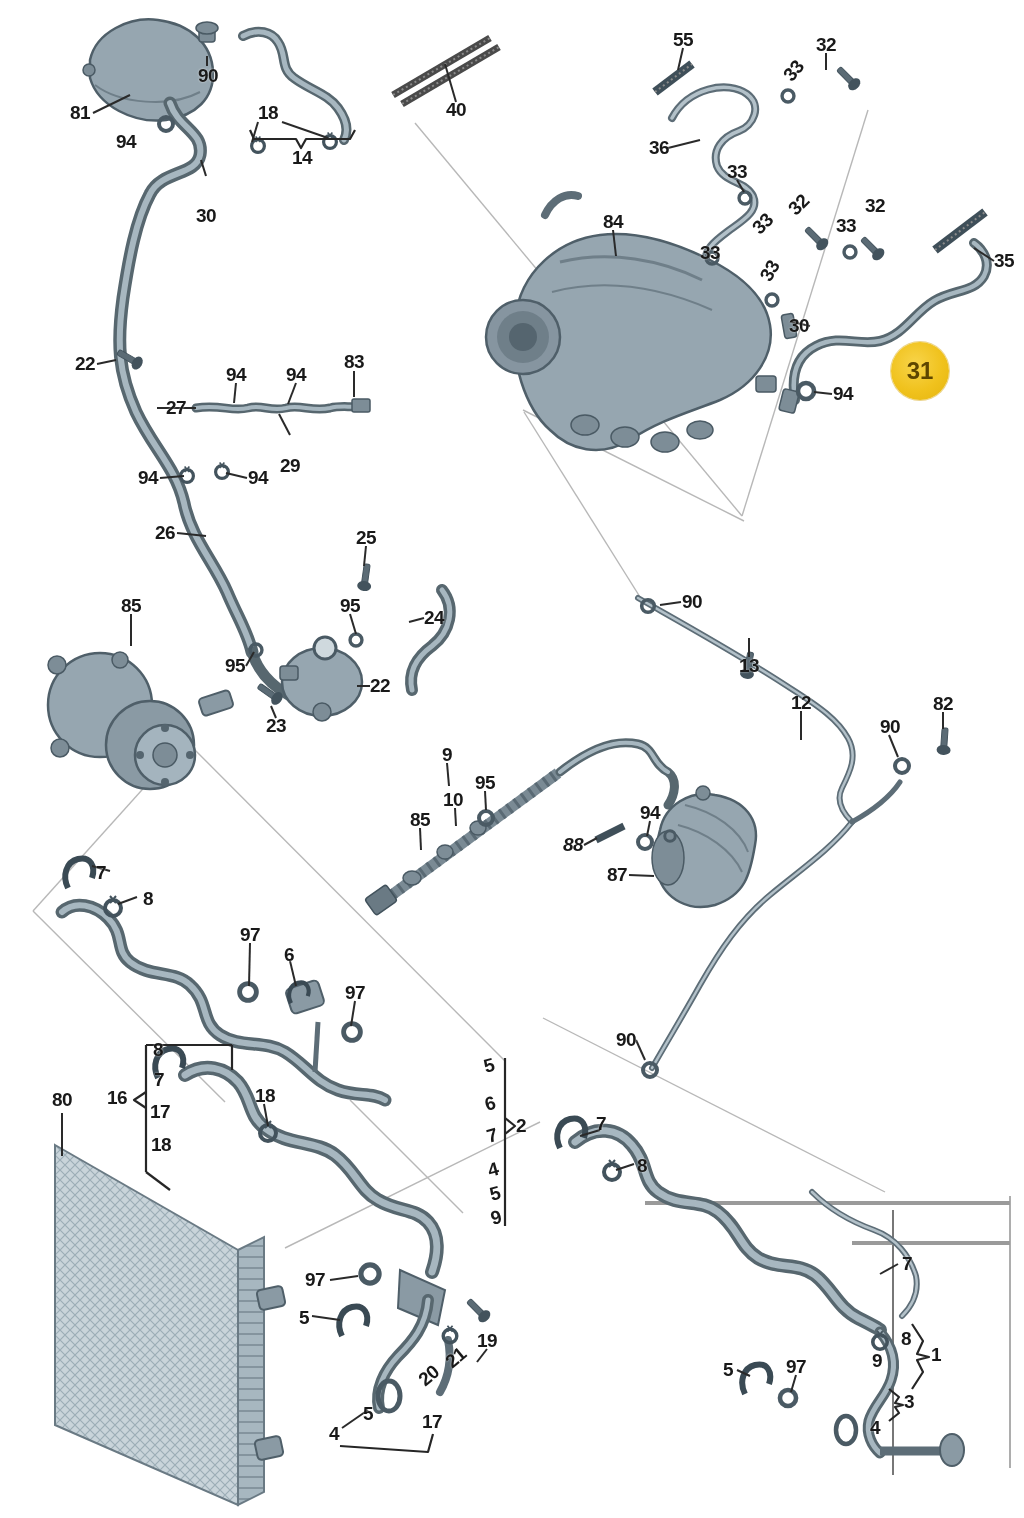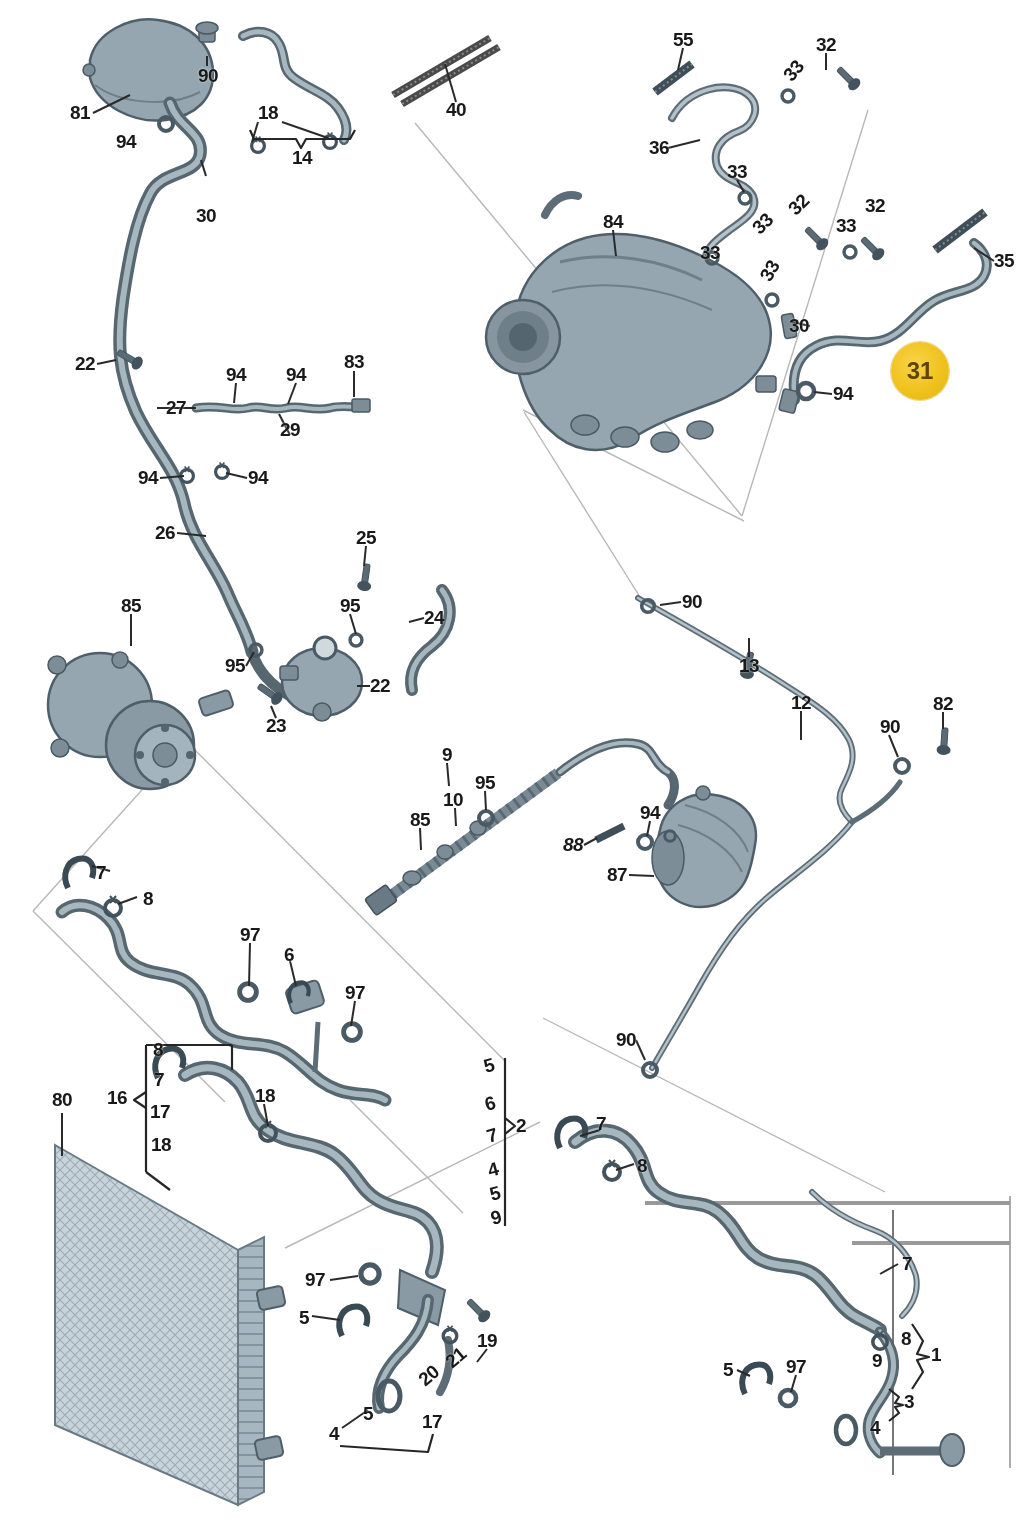--- a/index.html
+++ b/index.html
@@ -356,21 +356,21 @@
       <div class="part-label" style="left: 126px; top: 142px;">94</div>
       <div class="part-label" style="left: 268px; top: 113px;">18</div>
       <div class="part-label" style="left: 302px; top: 158px;">14</div>
       <div class="part-label" style="left: 206px; top: 184px; margin-top: 32px;">30</div>
       <div class="part-label" style="left: 456px; top: 110px;">40</div>
       <div class="part-label" style="left: 85px; top: 364px;">22</div>
       <div class="part-label" style="left: 143px; top: 408px; margin-left: 33px;">27</div>
       <div class="part-label" style="left: 236px; top: 375px;">94</div>
       <div class="part-label" style="left: 296px; top: 375px;">94</div>
       <div class="part-label" style="left: 354px; top: 362px;">83</div>
-      <div class="part-label" style="left: 290px; top: 430px;">29</div>
+      <div class="part-label" style="left: 290px; top: 466px;">29</div>
       <div class="part-label" style="left: 148px; top: 478px;">94</div>
       <div class="part-label" style="left: 258px; top: 478px;">94</div>
       <div class="part-label" style="left: 165px; top: 533px;">26</div>
       <div class="part-label" style="left: 131px; top: 606px;">85</div>
       <div class="part-label" style="left: 366px; top: 538px;">25</div>
       <div class="part-label" style="left: 350px; top: 606px;">95</div>
       <div class="part-label" style="left: 434px; top: 618px;">24</div>
       <div class="part-label" style="left: 380px; top: 686px;">22</div>
       <div class="part-label" style="left: 276px; top: 726px;">23</div>
       <div class="part-label" style="left: 235px; top: 666px;">95</div>

